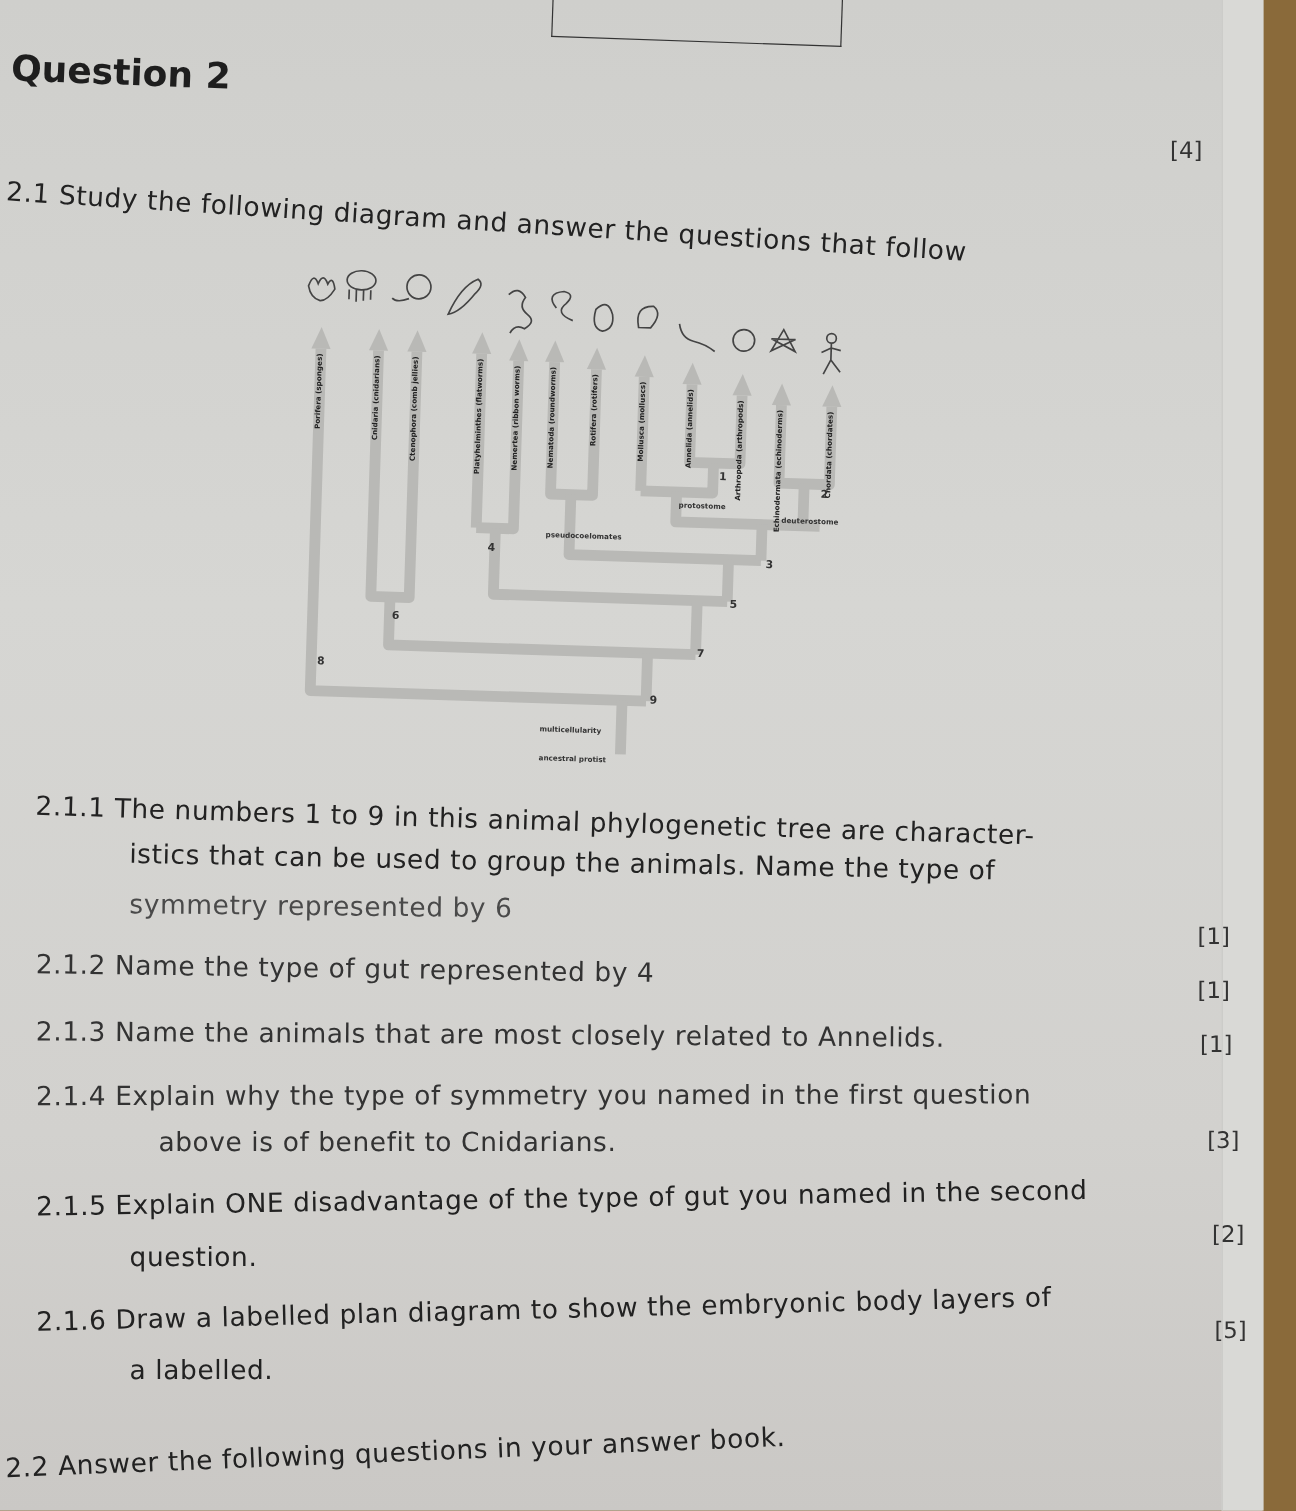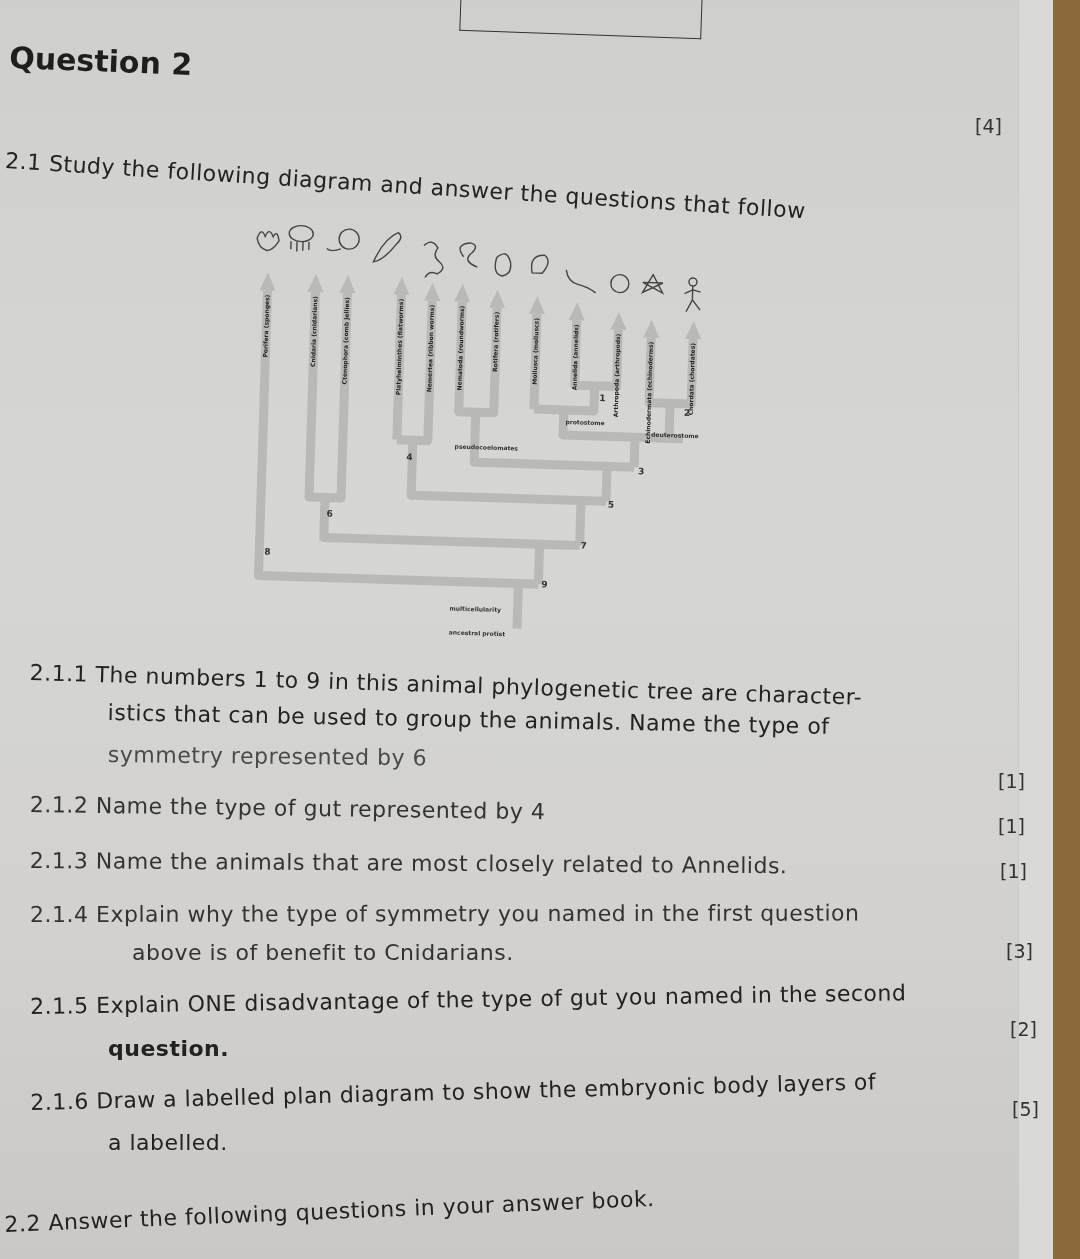--- a/index.html
+++ b/index.html
@@ -157,21 +157,21 @@
   </div>
 
   <div>
     <div class="q-line" style="left:30px;top:902px;transform:rotate(-0.1deg);">2.1.4 Explain why the type of symmetry you named in the first question</div>
     <div class="q-line" style="left:108px;top:940px;margin-left:24px;">above is of benefit to Cnidarians.</div>
     <div class="mark" style="left:1006px;top:940px;">[3]</div>
   </div>
 
   <div>
     <div class="q-line dark" style="left:30px;top:994px;transform:rotate(-0.9deg);">2.1.5 Explain ONE disadvantage of the type of gut you named in the second</div>
-    <div class="q-line dark" style="left:108px;top:1036px;font-weight:bold;">question.</div>
+    <div class="q-line dark" style="left:108px;top:1036px;">question.</div>
     <div class="mark" style="left:1010px;top:1018px;">[2]</div>
   </div>
 
   <div>
     <div class="q-line dark" style="left:30px;top:1090px;transform:rotate(-1.4deg);">2.1.6 Draw a labelled plan diagram to show the embryonic body layers of</div>
     <div class="q-line dark" style="left:108px;top:1130px;">a labelled.</div>
     <div class="mark" style="left:1012px;top:1098px;">[5]</div>
   </div>
 
   <div class="q-line dark" style="left:4px;top:1212px;transform:rotate(-2.3deg);">2.2 Answer the following questions in your answer book.</div>

